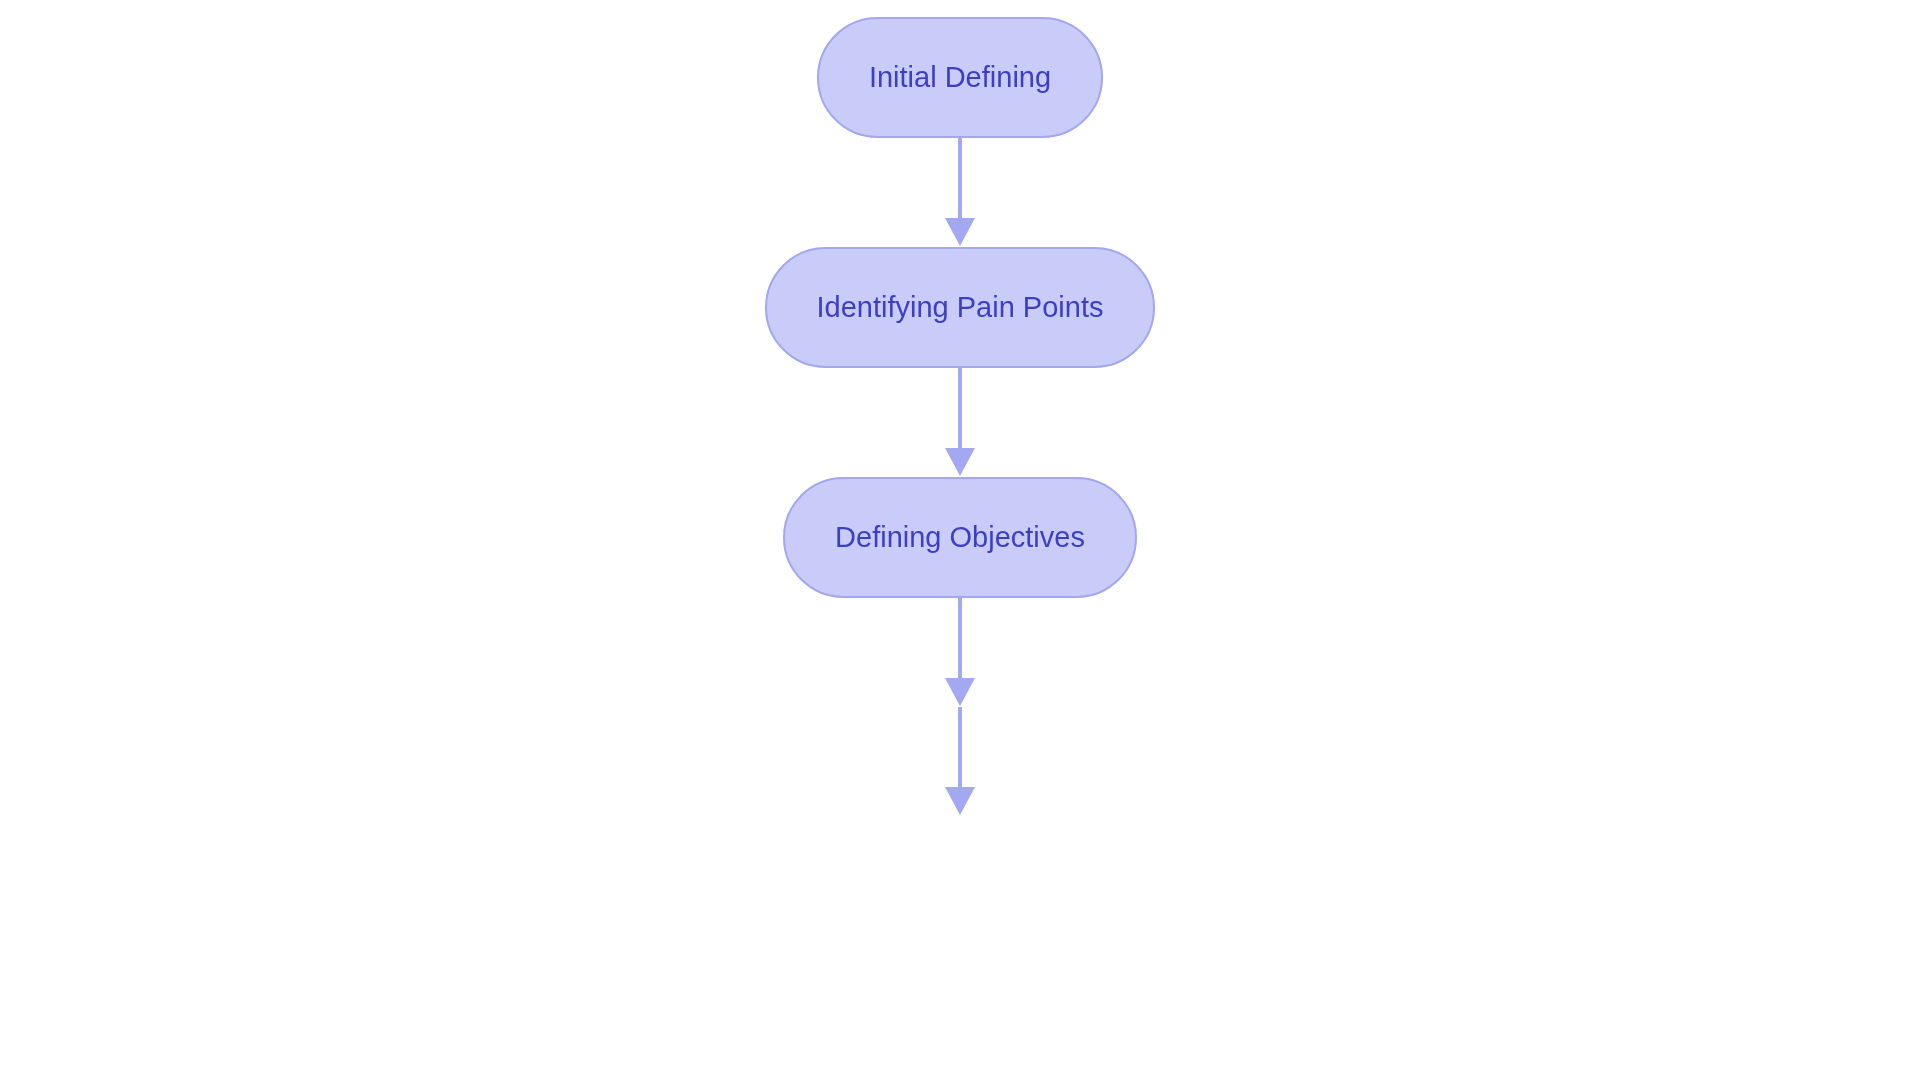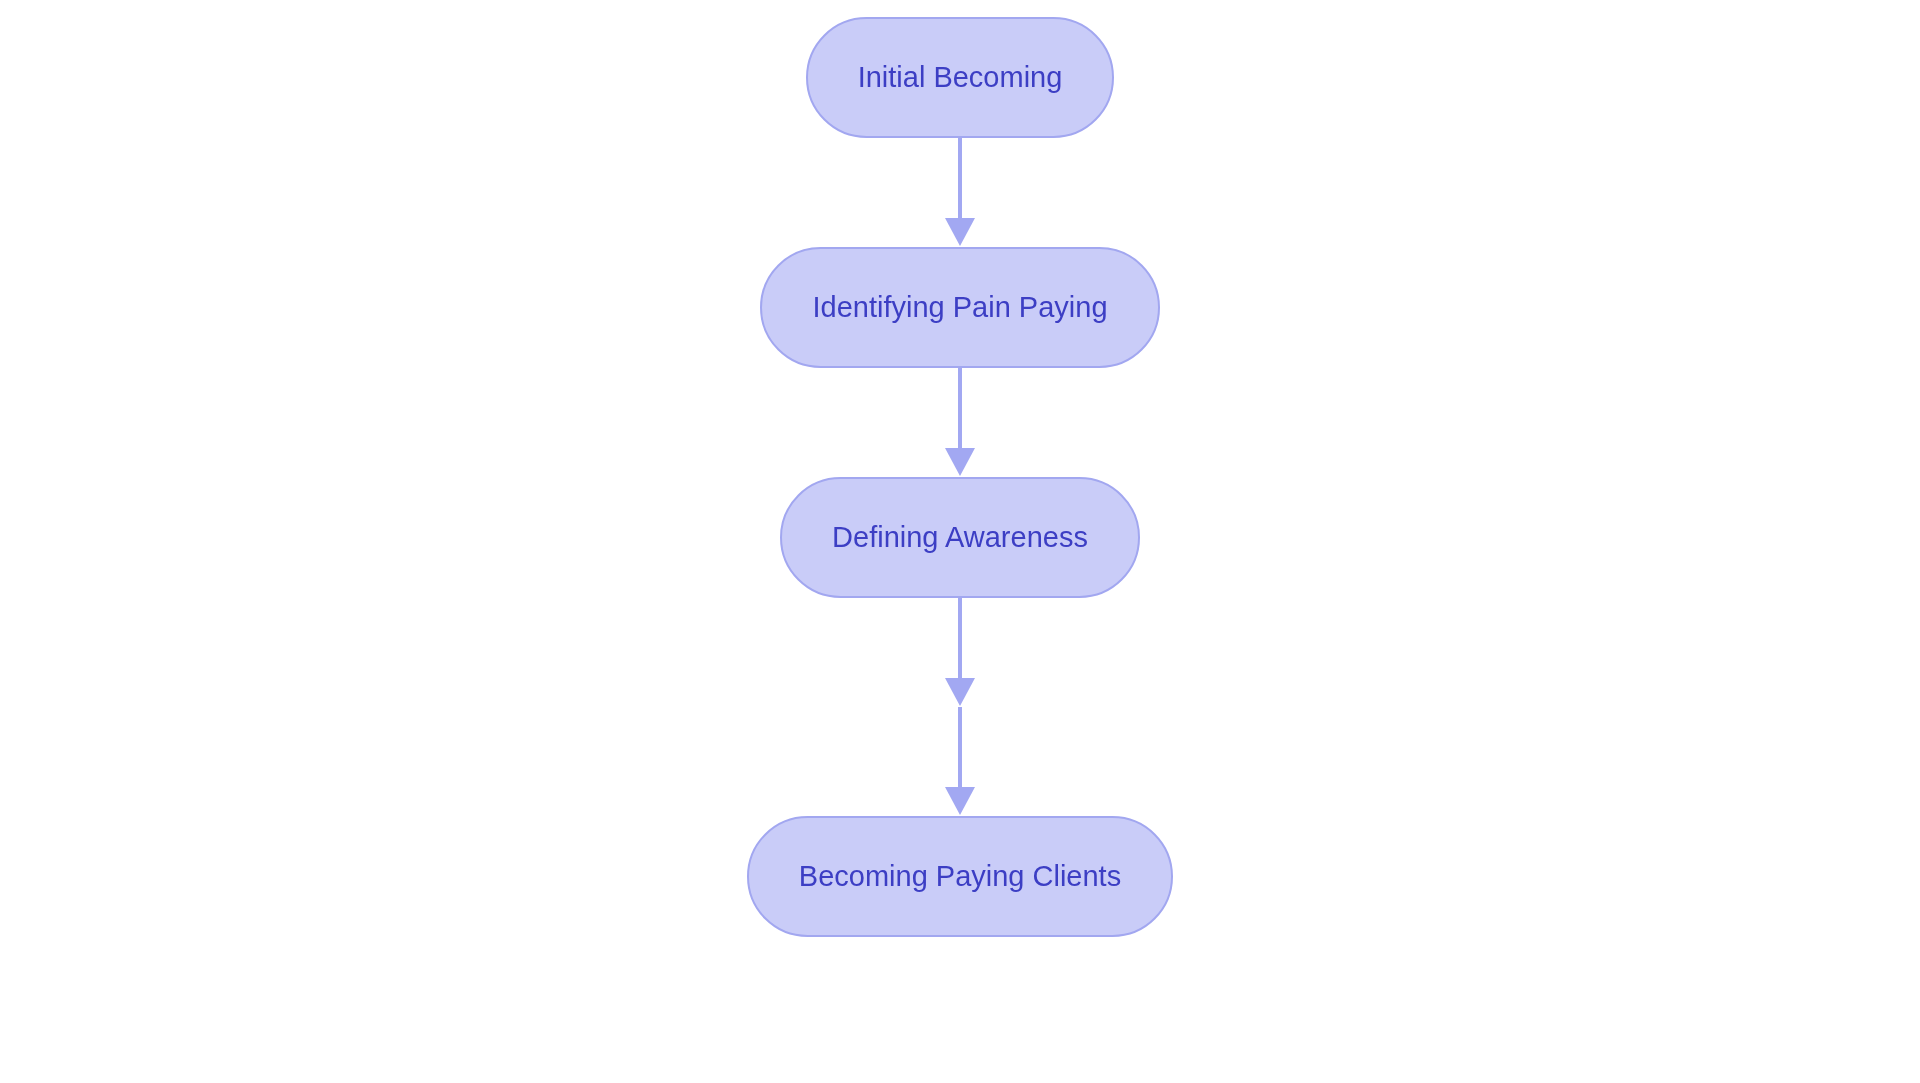--- a/index.html
+++ b/index.html
@@ -50,42 +50,41 @@
   }
   .flow-arrow polygon {
     fill: var(--arrow, #a2a8f2);
   }
 </style>
 </head>
 <body>
 
 <div class="flowchart">
 
-  <div class="flow-node">Initial Becoming</div>
+  <div class="flow-node">Initial Defining</div>
 
   <svg class="flow-arrow" viewBox="0 0 44 109" aria-hidden="true">
     <line x1="22" y1="0" x2="22" y2="84"></line>
     <polygon points="7,80 37,80 22,108"></polygon>
   </svg>
 
-  <div class="flow-node">Identifying Pain Paying</div>
+  <div class="flow-node">Identifying Pain Points</div>
 
   <svg class="flow-arrow" viewBox="0 0 44 109" aria-hidden="true">
     <line x1="22" y1="0" x2="22" y2="84"></line>
     <polygon points="7,80 37,80 22,108"></polygon>
   </svg>
 
-  <div class="flow-node">Defining Awareness</div>
+  <div class="flow-node">Defining Objectives</div>
 
   <svg class="flow-arrow" viewBox="0 0 44 109" aria-hidden="true">
     <line x1="22" y1="0" x2="22" y2="84"></line>
     <polygon points="7,80 37,80 22,108"></polygon>
   </svg>
 
 
   <svg class="flow-arrow" viewBox="0 0 44 109" aria-hidden="true">
     <line x1="22" y1="0" x2="22" y2="84"></line>
     <polygon points="7,80 37,80 22,108"></polygon>
   </svg>
 
-  <div class="flow-node">Becoming Paying Clients</div>
 
 </div>
 
 </body></html>

